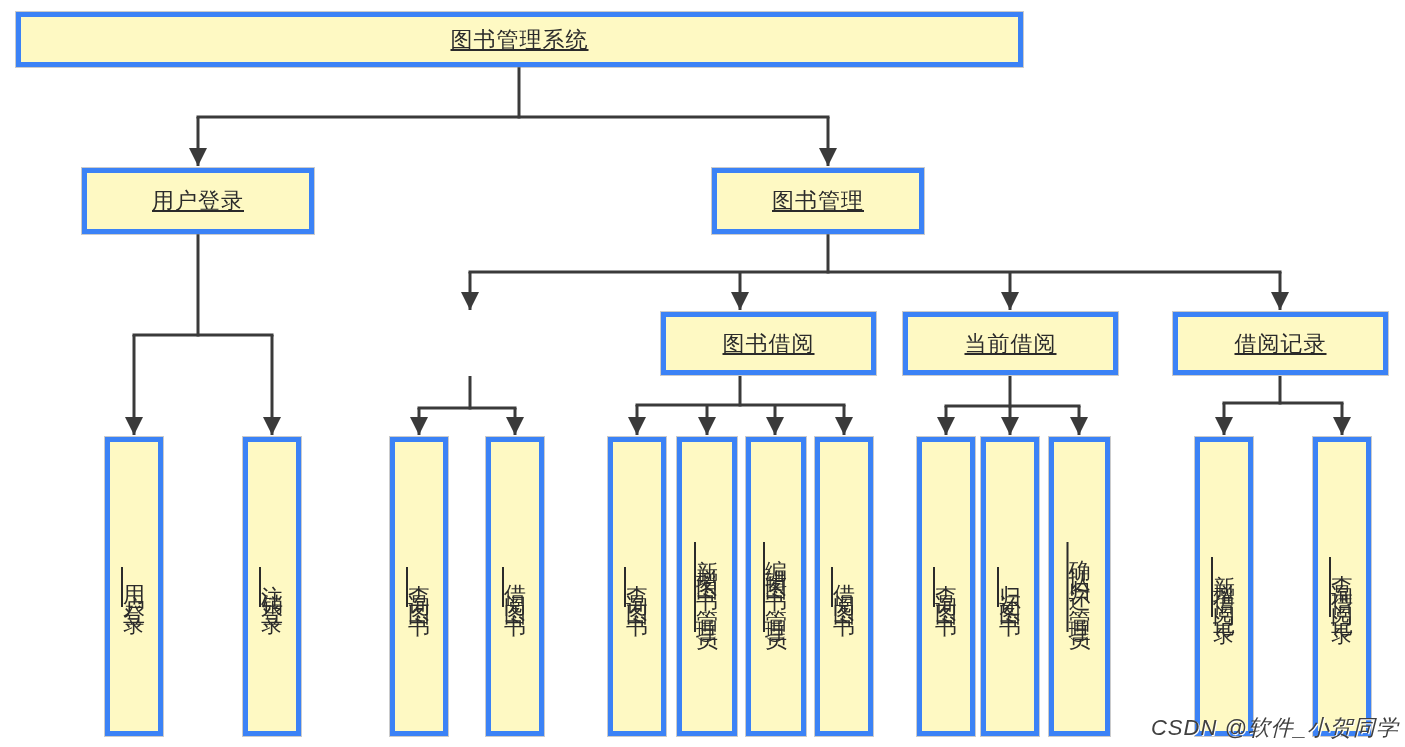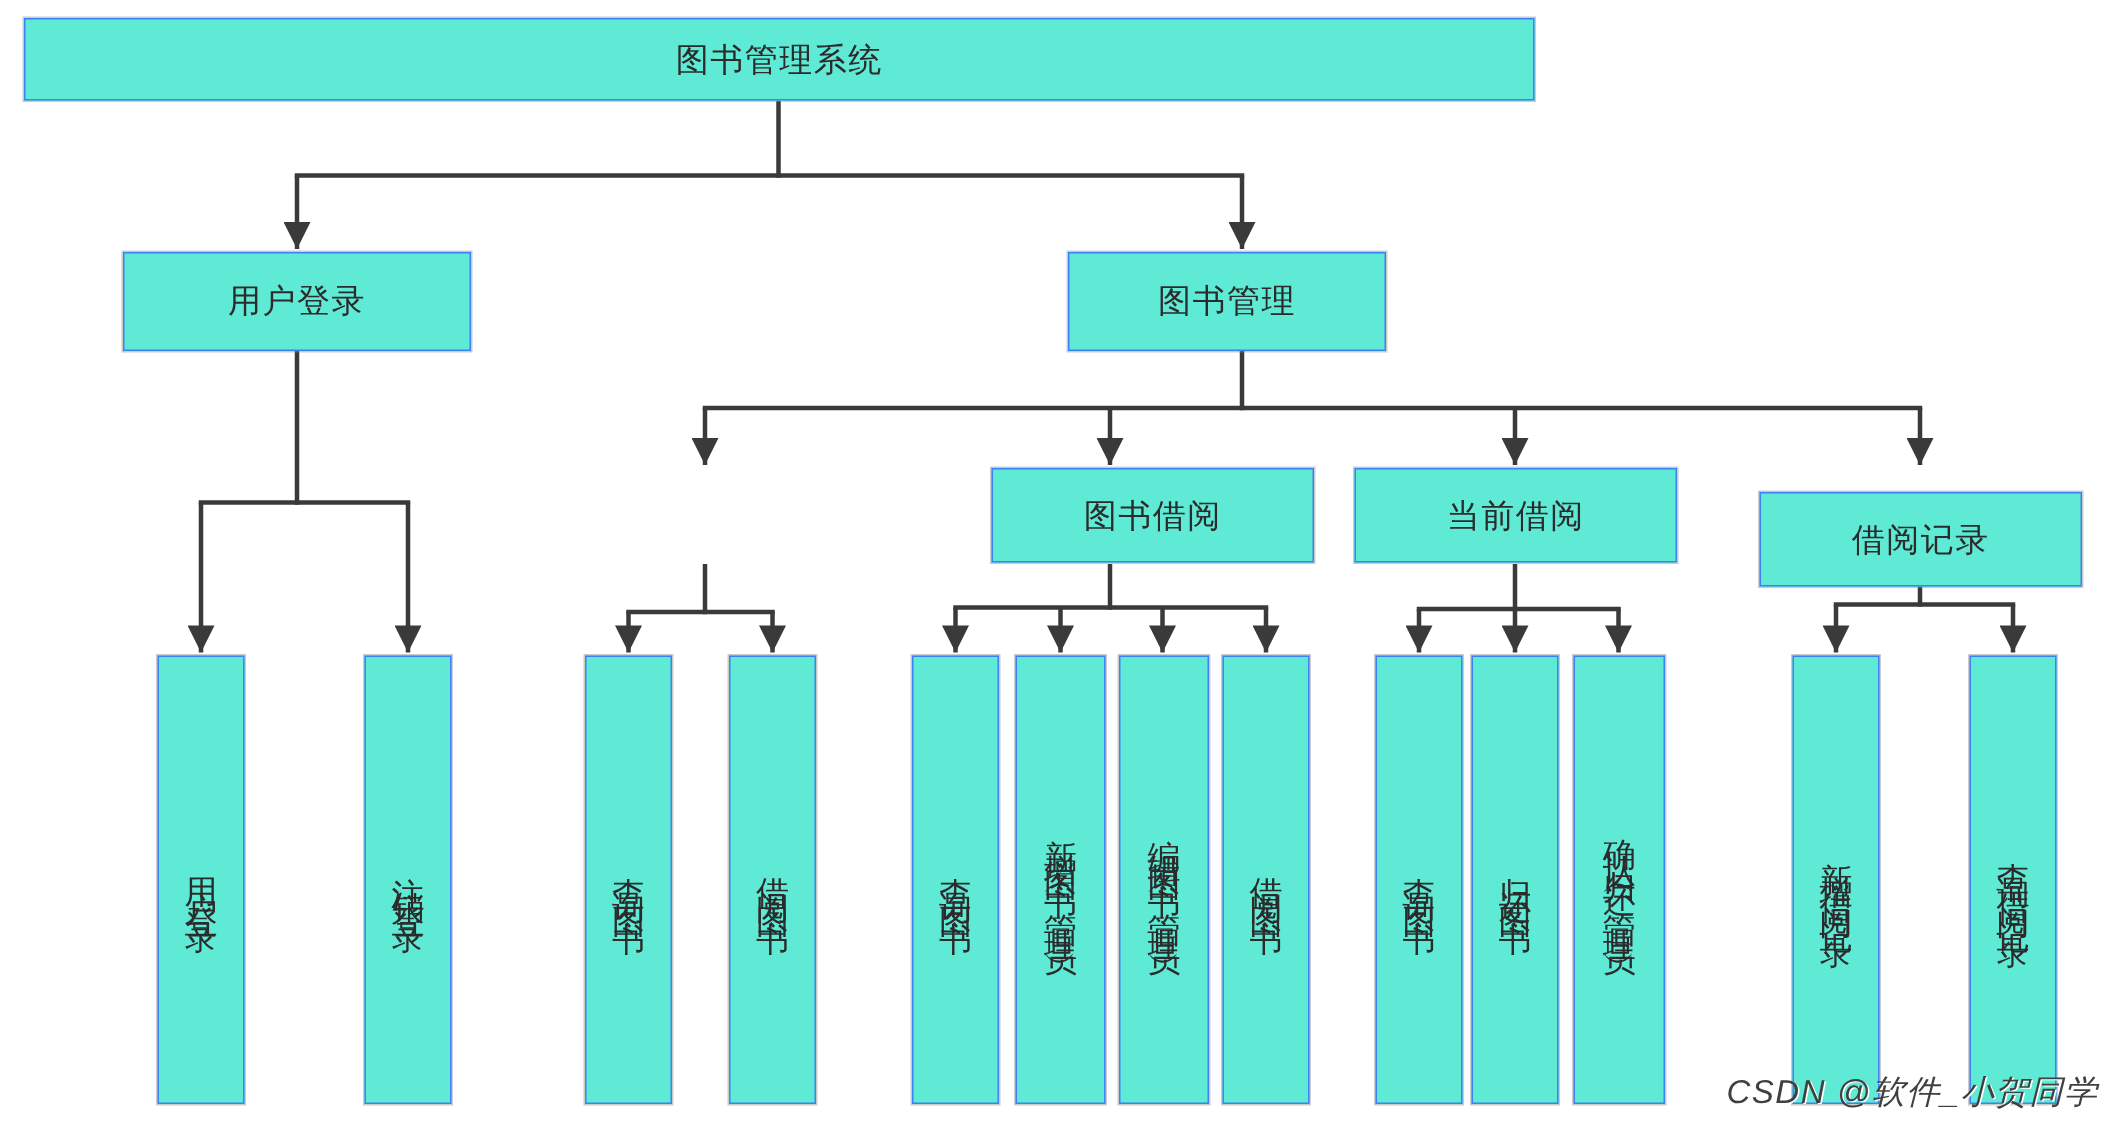--- a/index.html
+++ b/index.html
@@ -7,28 +7,29 @@
   #canvas{
     position:relative;
     width:1405px;height:747px;
     background:#ffffff;
     font-family:"Liberation Sans","DejaVu Sans",sans-serif;
     overflow:hidden;
   }
   #wires{position:absolute;left:0;top:0;width:1405px;height:747px;}
   .node{
     position:absolute;
-    background:#5eead4;
-    border:1px solid #3b82f6;
+    background:#fef9c3;
+    border:5px solid #3b82f6;
     box-sizing:border-box;
     box-shadow:0 0 0 1px rgba(140,140,140,0.45);
     display:flex;align-items:center;justify-content:center;
     color:#2b2b2b;
     font-size:22px;
     z-index:2;
+    text-decoration:underline;
   }
   .lbl{white-space:nowrap;letter-spacing:1px;}
   .leaf{top:437px;width:58px;height:299px;}
   .lbl-v{
     writing-mode:vertical-rl;
     text-orientation:mixed;
     letter-spacing:10px;
     line-height:1;
     white-space:nowrap;
   }
@@ -109,21 +110,21 @@
   <div class="node" style="left:712px;top:168px;width:212px;height:66px;">
     <span class="lbl">图书管理</span>
   </div>
 
   <div class="node" style="left:633px;top:312px;width:215px;height:63px;margin-left:28px;">
     <span class="lbl">图书借阅</span>
   </div>
   <div class="node" style="left:903px;top:312px;width:215px;height:63px;">
     <span class="lbl">当前借阅</span>
   </div>
-  <div class="node" style="left:1173px;top:312px;width:215px;height:63px;margin-top:16px;">
+  <div class="node" style="left:1173px;top:312px;width:215px;height:63px;">
     <span class="lbl">借阅记录</span>
   </div>
 
   <div class="node leaf" style="left:105px;">
     <span class="lbl-v">用户登录</span>
   </div>
   <div class="node leaf" style="left:243px;">
     <span class="lbl-v">注销登录</span>
   </div>
 

